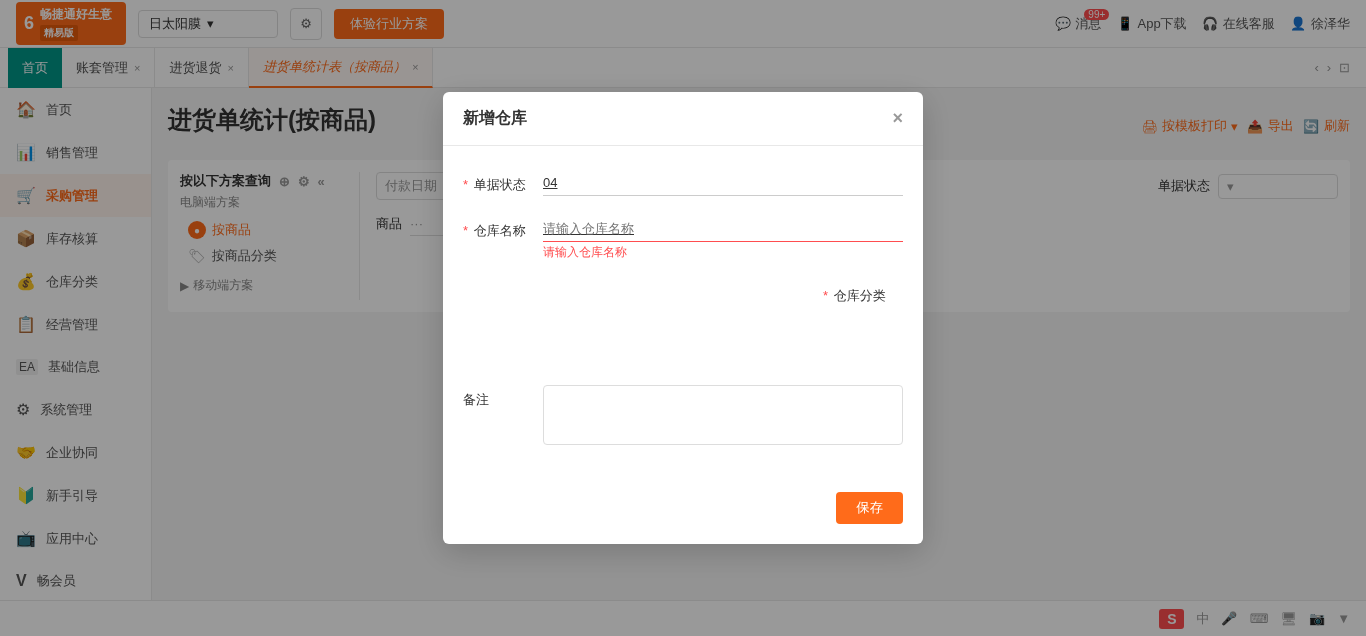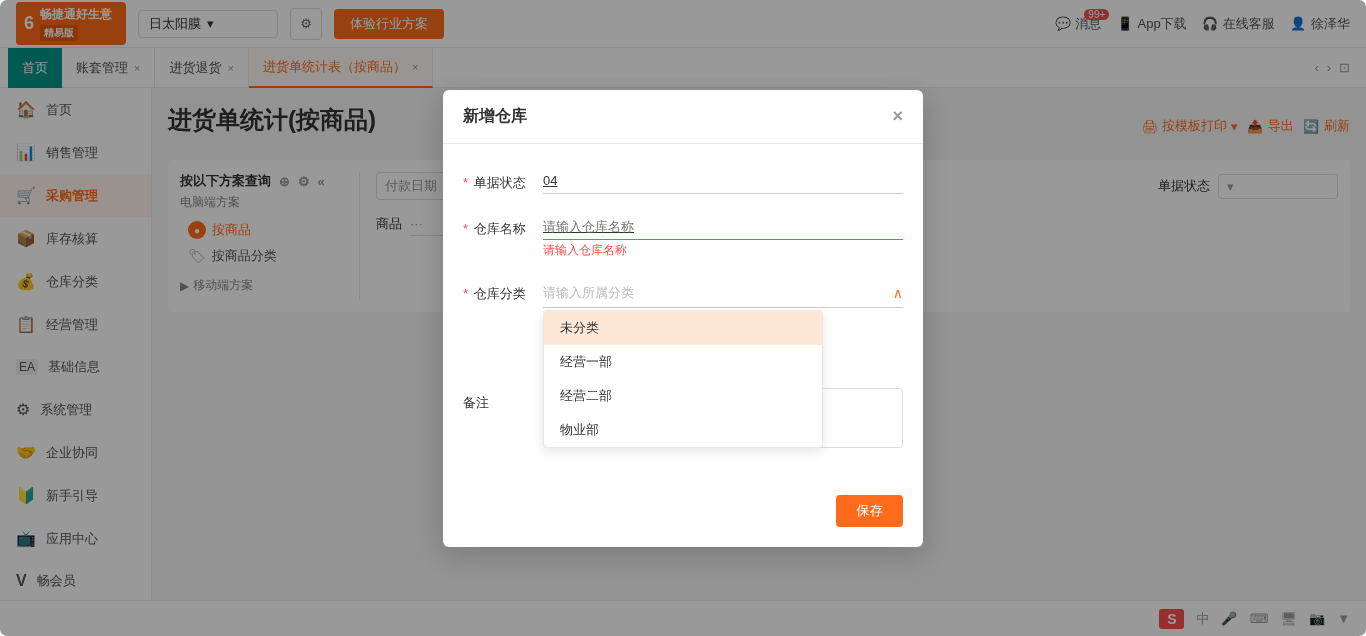--- a/index.html
+++ b/index.html
@@ -42,21 +42,21 @@
 
     
     .tab-bar {
       display: flex; align-items: center; background: #fff;
       border-bottom: 1px solid #e8e8e8; height: 40px; padding: 0 8px;
     }
     .tab-item {
       display: flex; align-items: center; gap: 6px; padding: 0 14px; height: 40px;
       cursor: pointer; color: #555; border-right: 1px solid #e8e8e8; font-size: 13px;
     }
-    .tab-item.active { color: #ff6b1a; background: #fff8f5; border-bottom: 2px solid #ff6b1a; }
+    .tab-item.active { color: #ff6b1a; background: #fff8f5; border-bottom: 2px solid #ff6b1a; font-style: italic; }
     .tab-close { font-size: 11px; color: #999; cursor: pointer; }
     .tab-home { background: #009688; color: #fff; padding: 0 14px; height: 40px; display: flex; align-items: center; }
     .tab-controls { margin-left: auto; display: flex; gap: 8px; color: #999; padding-right: 8px; }
 
     
     .main-layout { display: flex; height: calc(636px - 88px); }
 
     
     .sidebar {
       width: 152px; background: #fff; border-right: 1px solid #e8e8e8;
@@ -82,21 +82,21 @@
     .filter-row { display: flex; align-items: center; gap: 16px; flex-wrap: wrap; }
     .section-header { display: flex; align-items: center; gap: 8px; color: #333; font-weight: bold; }
     .tree-item { display: flex; align-items: center; gap: 6px; padding: 4px 8px; cursor: pointer; color: #555; }
     .tree-item.active { color: #ff6b1a; }
     .tree-item .circle-icon { width: 18px; height: 18px; background: #ff6b1a; border-radius: 50%; display: flex; align-items: center; justify-content: center; color: #fff; font-size: 10px; }
 
     
     .overlay {
       position: fixed; top: 0; left: 0; width: 1366px; height: 636px;
       background: rgba(0,0,0,0.4); z-index: 100;
-      display: flex; align-items: center; justify-content: center; border-radius: 7px;
+      display: flex; align-items: center; justify-content: center;
     }
 
     
     .modal {
       background: #fff; border-radius: 6px; width: 480px;
       box-shadow: 0 8px 32px rgba(0,0,0,0.18); position: relative; z-index: 101;
       overflow: visible;
     }
     .modal-header {
       display: flex; align-items: center; justify-content: space-between;
@@ -370,33 +370,20 @@
           <input class="form-input error" type="text" placeholder="请输入仓库名称" style="">
           <div class="error-tip">请输入仓库名称</div>
         </div>
       </div>
 
       <div class="form-row" style="position:relative;justify-content:flex-end;">
         <div class="form-label">
           <span class="required">*</span>
           <span>仓库分类</span>
         </div>
-        <div class="form-control-wrap" style="position:relative;">
-          <div class="form-input-select">
-            <span style="color:#bbb;">请输入所属分类</span>
-            <span class="select-chevron">∧</span>
-          </div>
-
-          <div class="dropdown-popup">
-            <div class="dropdown-item highlighted">未分类</div>
-            <div class="dropdown-item">经营一部</div>
-            <div class="dropdown-item">经营二部</div>
-            <div class="dropdown-item">物业部</div>
-          </div>
-        </div>
       </div>
 
       <div class="form-row" style="margin-top: 80px;">
         <div class="form-label">备注</div>
         <div class="form-control-wrap">
           <textarea class="textarea-input" placeholder="" style=""></textarea>
         </div>
       </div>
     </div>
     <div class="modal-footer">

